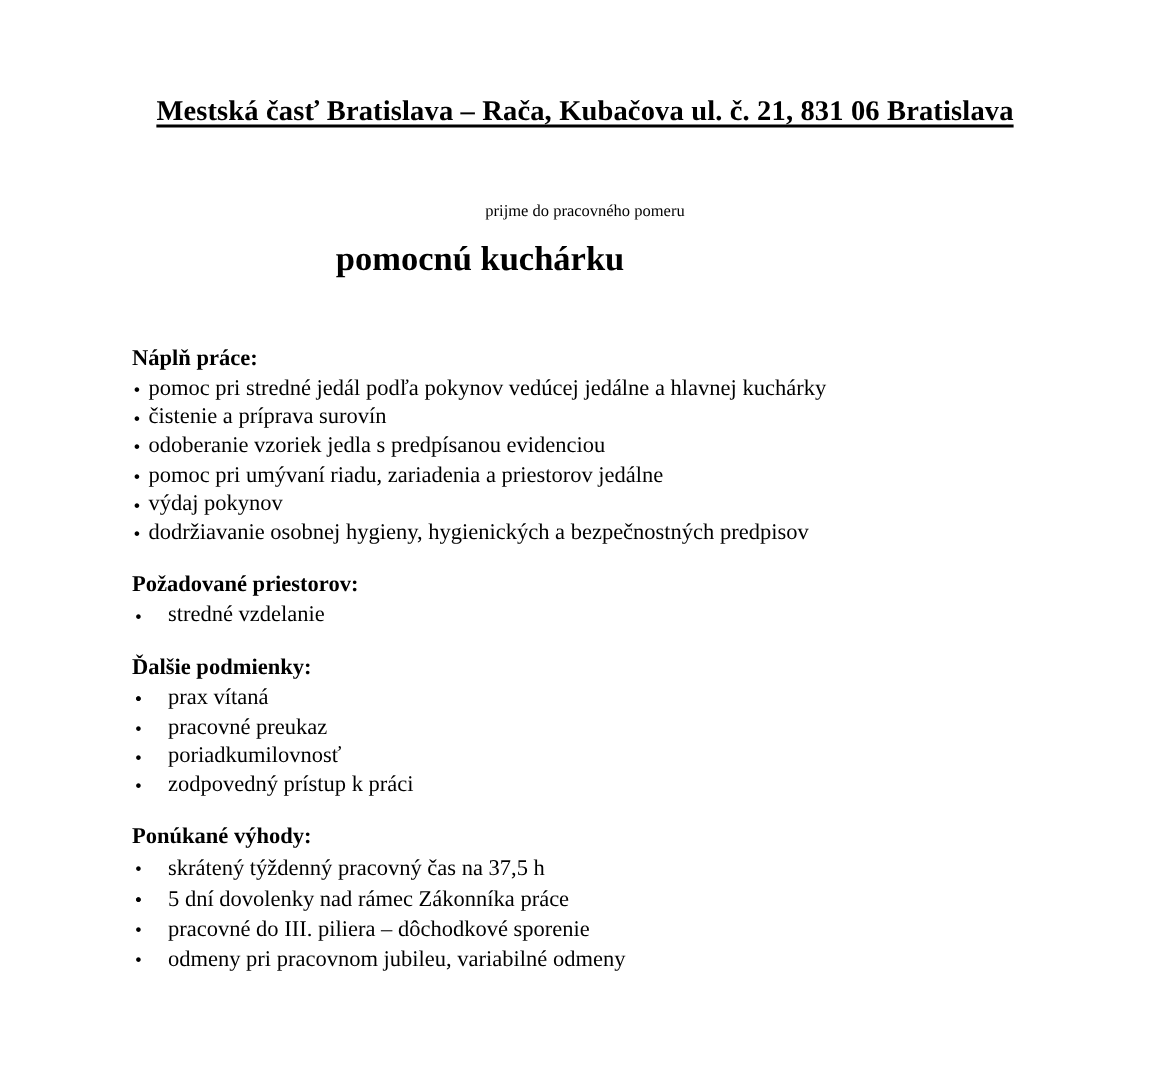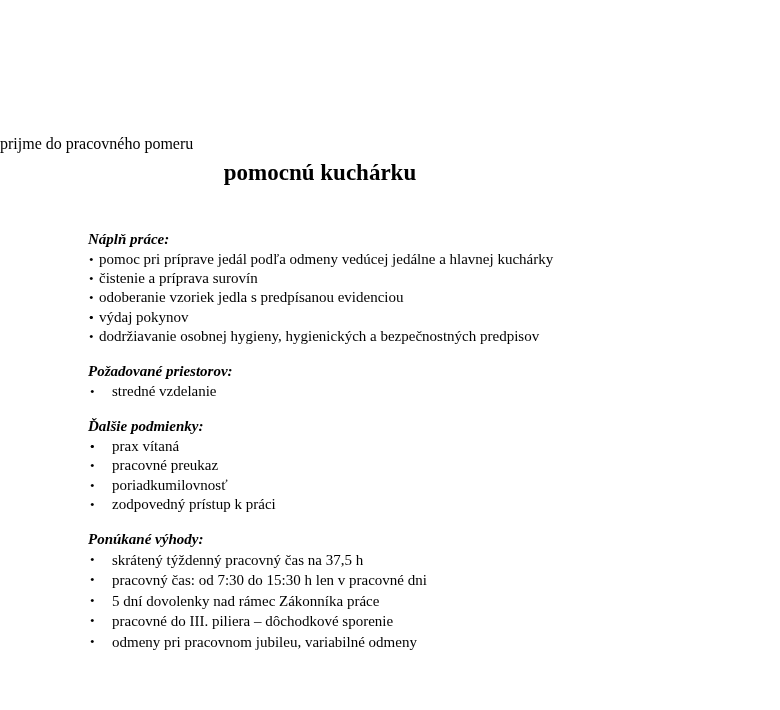--- a/index.html
+++ b/index.html
@@ -39,21 +39,22 @@
     text-underline-offset: 3px;
     text-decoration-thickness: 2px;
   }
 
   
   .intro-line {
     position: absolute;
     left: 0;
     top: 135px;
     width: 780px;
-    font-size: 16px;
+    text-align: center;
+    font-size: 11px;
   }
   .job-title {
     position: absolute;
     left: 0;
     top: 160px;
     width: 640px;
     text-align: center;
     font-size: 23px;
     font-weight: bold;
   }
@@ -69,21 +70,20 @@
     margin: 0;
   }
   .section + .section {
     margin-top: 16px;
   }
   .sec-head {
     font-size: 15px;
     font-weight: bold;
     line-height: 19px;
     margin: 0 0 1px 0;
-    font-style: italic;
   }
   .sec-head .reg {
     font-weight: normal;
   }
 
   ul.items {
     list-style: none;
     margin: 0;
     padding: 0;
   }
@@ -110,34 +110,37 @@
   ul.wide li { padding-left: 24px; }
   ul.wide li .bullet { left: 2px; }
 
   .sec-benefits ul.items li { line-height: 20.4px; }
 </style>
 </head>
 <body>
 
 <div class="page">
 
+  <div class="doc-title">
+    <span class="ul">Mestská časť Bratislava – Rača, Kubačova ul. č. 21, 831 06 Bratislava</span>
+  </div>
 
   <div class="intro-line">prijme do pracovného pomeru</div>
 
   <div class="job-title">pomocnú kuchárku</div>
 
   <div class="body-block">
 
     <div class="section sec-duties">
       <div class="sec-head">Náplň práce:</div>
       <ul class="items tight">
-        <li><span class="bullet">•</span><span>pomoc pri príprave jedál podľa odmeny vedúcej jedálne a hlavnej kuchárky</span></li>
+        <li><span class="bullet">•</span><span>pomoc pri stredné jedál podľa pokynov vedúcej jedálne a hlavnej kuchárky</span></li>
         <li><span class="bullet">•</span><span>čistenie a príprava surovín</span></li>
         <li><span class="bullet">•</span><span>odoberanie vzoriek jedla s predpísanou evidenciou</span></li>
-        <li><span class="bullet">•</span></li>
+        <li><span class="bullet">•</span><span>pomoc pri umývaní riadu, zariadenia a priestorov jedálne</span></li>
         <li><span class="bullet">•</span><span>výdaj pokynov</span></li>
         <li><span class="bullet">•</span><span>dodržiavanie osobnej hygieny, hygienických a bezpečnostných predpisov</span></li>
       </ul>
     </div>
 
     <div class="section sec-education">
       <div class="sec-head">Požadované priestorov:</div>
       <ul class="items wide">
         <li><span class="bullet">•</span><span>stredné vzdelanie</span></li>
       </ul>
@@ -152,21 +155,21 @@
         <li><span class="bullet">•</span><span>pracovné preukaz</span></li>
         <li><span class="bullet">•</span><span>poriadkumilovnosť</span></li>
         <li><span class="bullet">•</span><span>zodpovedný prístup k práci</span></li>
       </ul>
     </div>
 
     <div class="section sec-benefits">
       <div class="sec-head">Ponúkané výhody:</div>
       <ul class="items wide">
         <li><span class="bullet">•</span><span>skrátený týždenný pracovný čas na 37,5 h</span></li>
-        <li><span class="bullet">•</span><span>pracovný čas: od 7:30 do 15:30 h len v pracovné dni</span></li>
+        <li><span class="bullet">•</span></li>
         <li><span class="bullet">•</span><span>5 dní dovolenky nad rámec Zákonníka práce</span></li>
         <li><span class="bullet">•</span><span>pracovné do III. piliera – dôchodkové sporenie</span></li>
         <li><span class="bullet">•</span><span>odmeny pri pracovnom jubileu, variabilné odmeny</span></li>
 
       </ul>
     </div>
 
   </div>
 </div>
 

